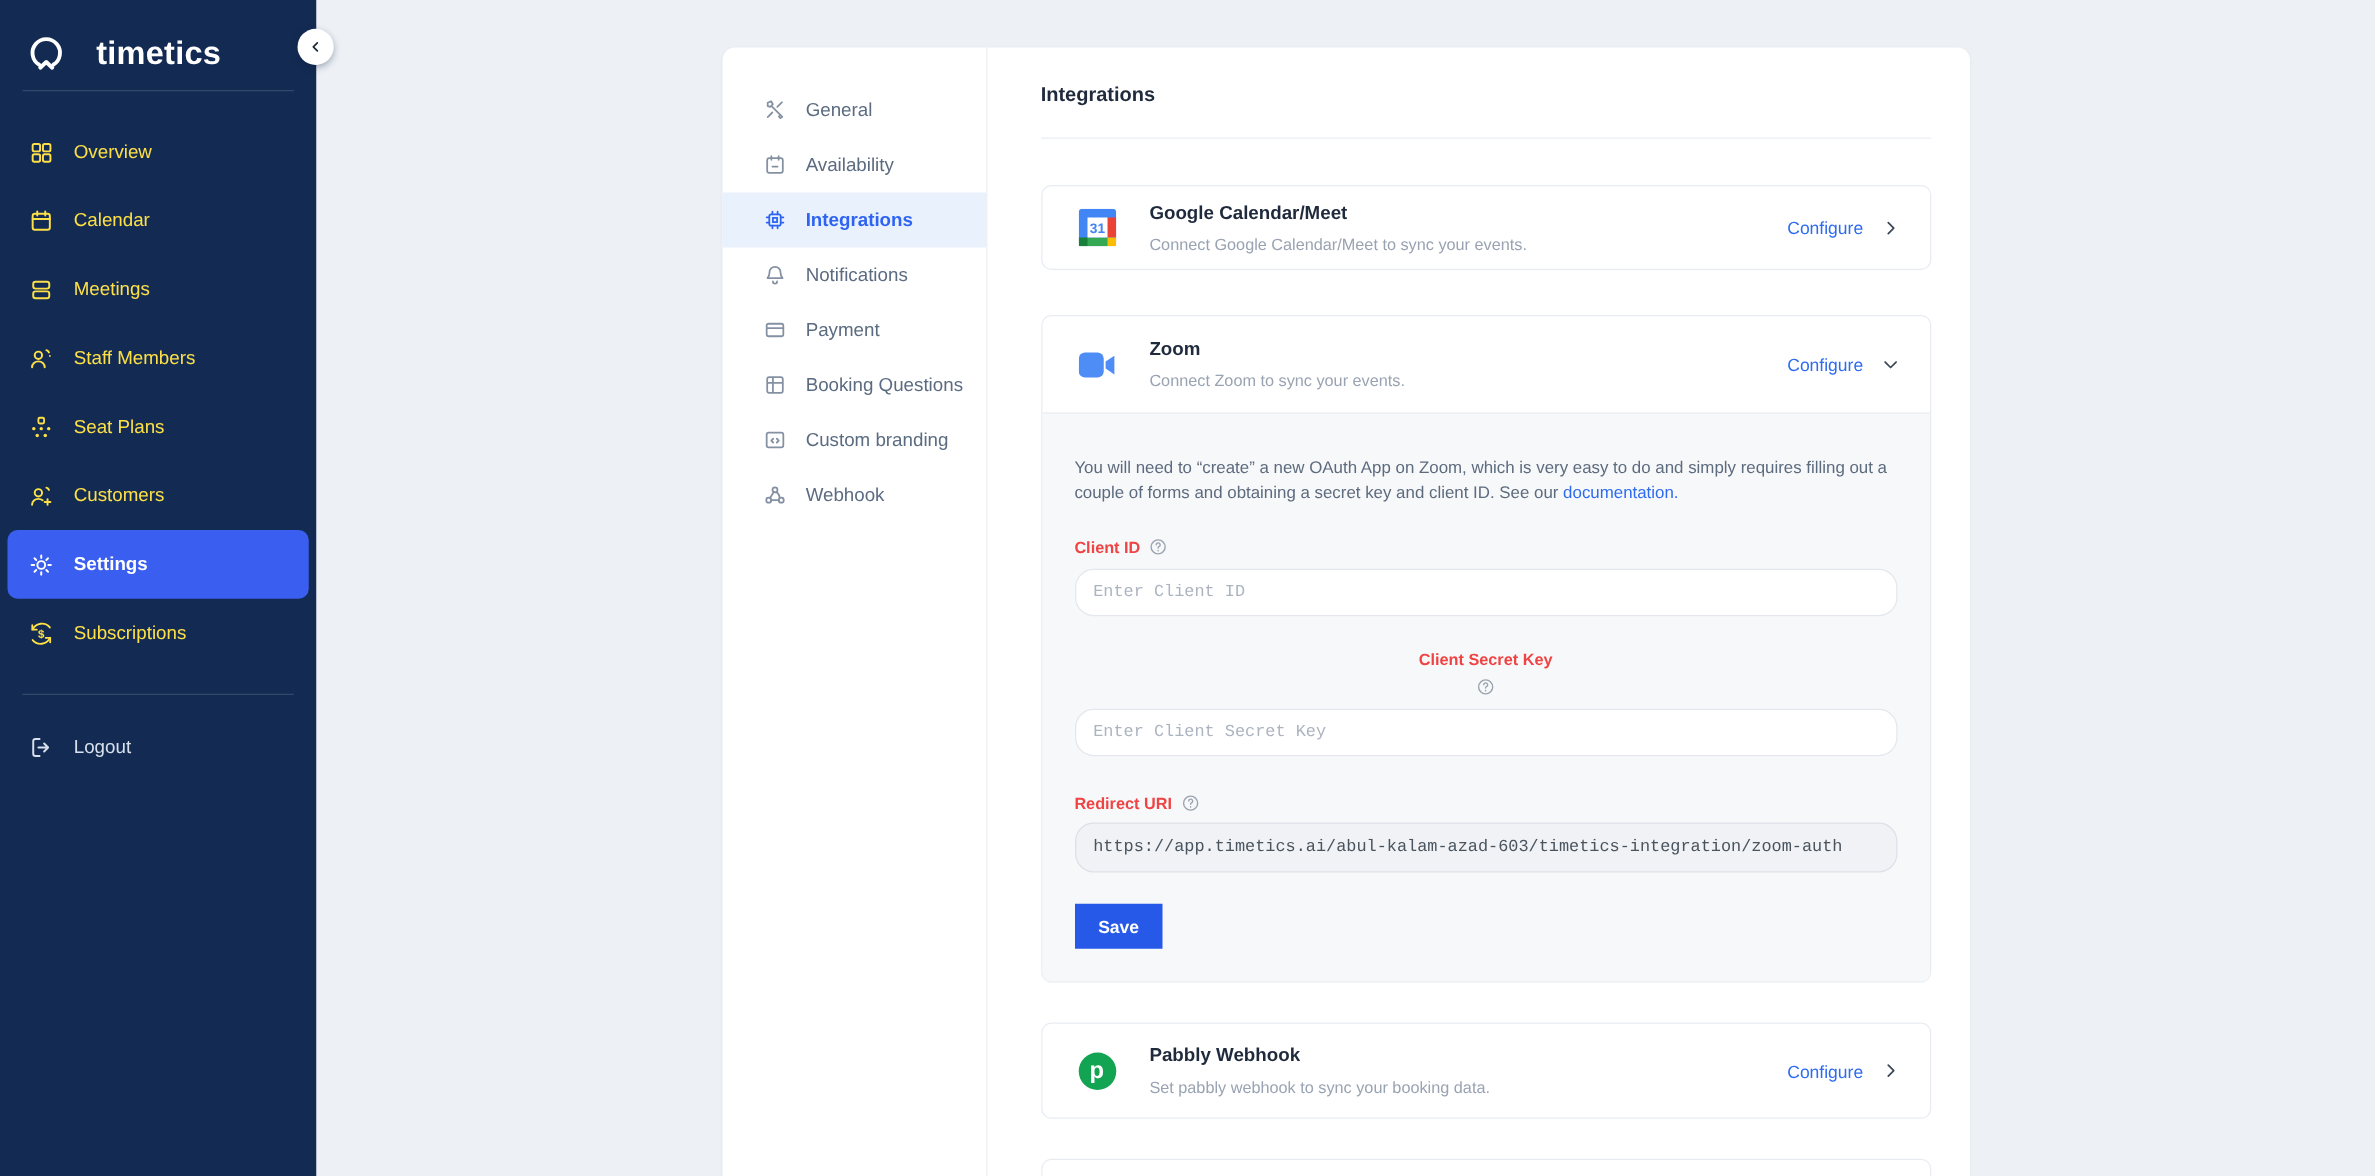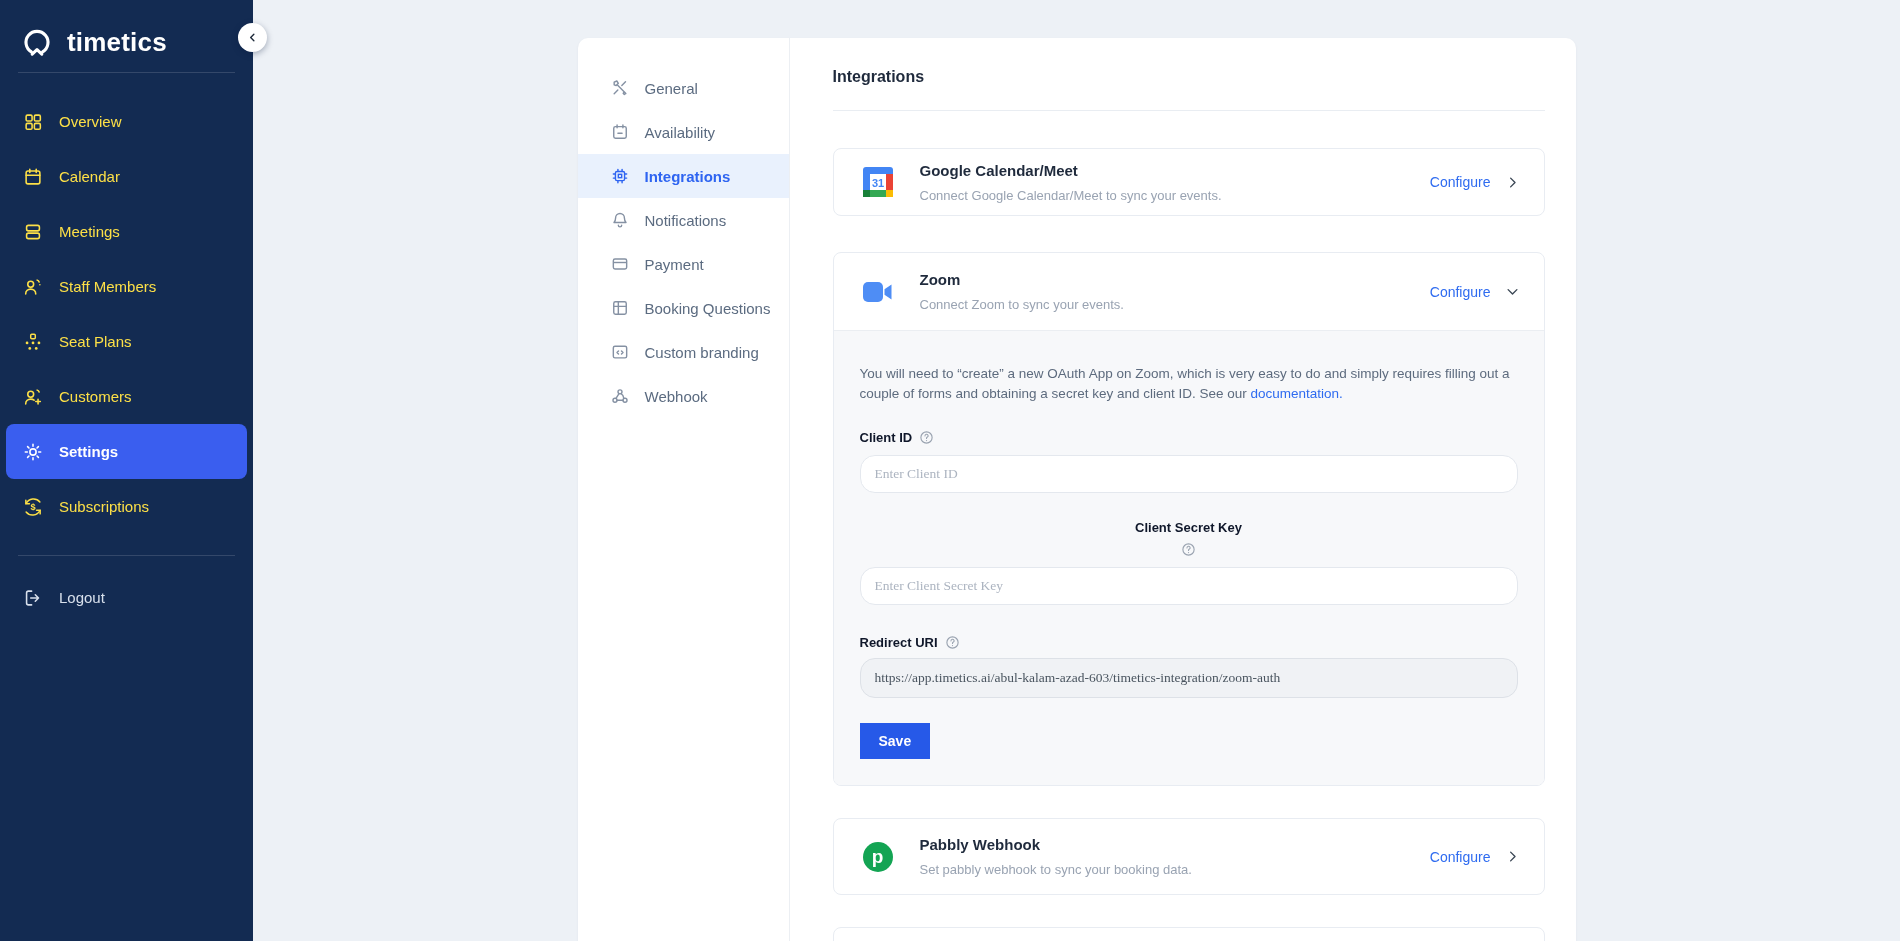--- a/index.html
+++ b/index.html
@@ -3,21 +3,21 @@
 <meta charset="utf-8">
 <style>
   * { margin:0; padding:0; box-sizing:border-box; }
   html,body { width:1900px; height:941px; overflow:hidden; background:#EDF1F6;
               font-family:"Liberation Sans", sans-serif; }
   .app { display:flex; width:1900px; height:941px; }
 
   
   .sidebar { position:relative; width:253px; height:941px; background:#132B52;
              flex:none; color:#DCE4F0; }
-  .logo-row { display:flex; align-items:center; gap:15px; padding:19px 0 0 22px; height:66px; }
+  .logo-row { display:flex; align-items:center; gap:25px; padding:19px 0 0 22px; height:66px; }
   .logo-text { color:#FFFFFF; font-size:26px; font-weight:600; letter-spacing:.2px; }
   .side-divider { height:1px; background:rgba(255,255,255,.14); margin:6px 18px 0 18px; }
   .side-nav { list-style:none; padding-top:21px; }
   .side-item { display:flex; align-items:center; gap:15px; height:55px; margin:0 6px;
                padding-left:16px; border-radius:8px; font-size:15px; font-weight:500;
                color:#fde047; cursor:pointer; }
   .side-item svg { width:22px; height:22px; flex:none; }
   .side-item.active { background:#3A5EEF; color:#FFFFFF; font-weight:700; }
   .logout-wrap { position:absolute; left:0; right:0; top:549px; }
   .logout-row { display:flex; align-items:center; gap:15px; height:55px; margin:14px 6px 0 6px;
@@ -59,26 +59,26 @@
   .configure-label { color:#2E6BF0; font-size:14px; }
   .configure svg { width:15px; height:15px; color:#3A4654; }
   .gap { height:32px; }
   .gap-lg { height:36px; }
 
   
   .zoom-body { background:#F7F8FA; border-top:1px solid #EBEEF2; padding:33px 26px 26px 26px; }
   .zoom-note { font-size:13.5px; line-height:20px; color:#5D6B7E; max-width:760px; }
   .doc-link { color:#2E6BF0; cursor:pointer; text-decoration:none; }
   .field-label { display:flex; align-items:center; gap:7px; font-size:13px; font-weight:700;
-                 color:#0f172a; }
+                 color:#ef4444; }
   .field-label svg { width:15px; height:15px; color:#9AA3B0; }
   .mt26 { margin-top:26px; } .mt27 { margin-top:27px;flex-direction:column; } .mt30 { margin-top:30px; }
   .text-input { display:block; width:100%; height:38px; margin-top:10px; border:1px solid #E4E8EE;
                 border-radius:15px; background:#FFFFFF; padding:8px 14px; font-size:13.5px;
-                color:#2A3441; font-family:Liberation Serif, serif; outline:none; }
+                color:#2A3441; font-family:Liberation Mono, monospace; outline:none; }
   .text-input::placeholder { color:#ACB4C0; }
   .text-input.readonly { margin-top:8px; height:40px; background:#F0F2F5; border-color:#DDE1E7;
                          color:#49545F; }
   .save-btn { margin-top:25px; height:36px; padding:0 19px; background:#2659E8; color:#FFFFFF;
               border:none; border-radius:0; font-size:14px; font-weight:700; cursor:pointer;
               font-family:"Liberation Sans", sans-serif; }
 
   .pabbly-logo { width:30px; height:30px; border-radius:50%; background:#13A453; color:#FFFFFF;
                  display:flex; align-items:center; justify-content:center; font-size:19px;
                  font-weight:700; }

